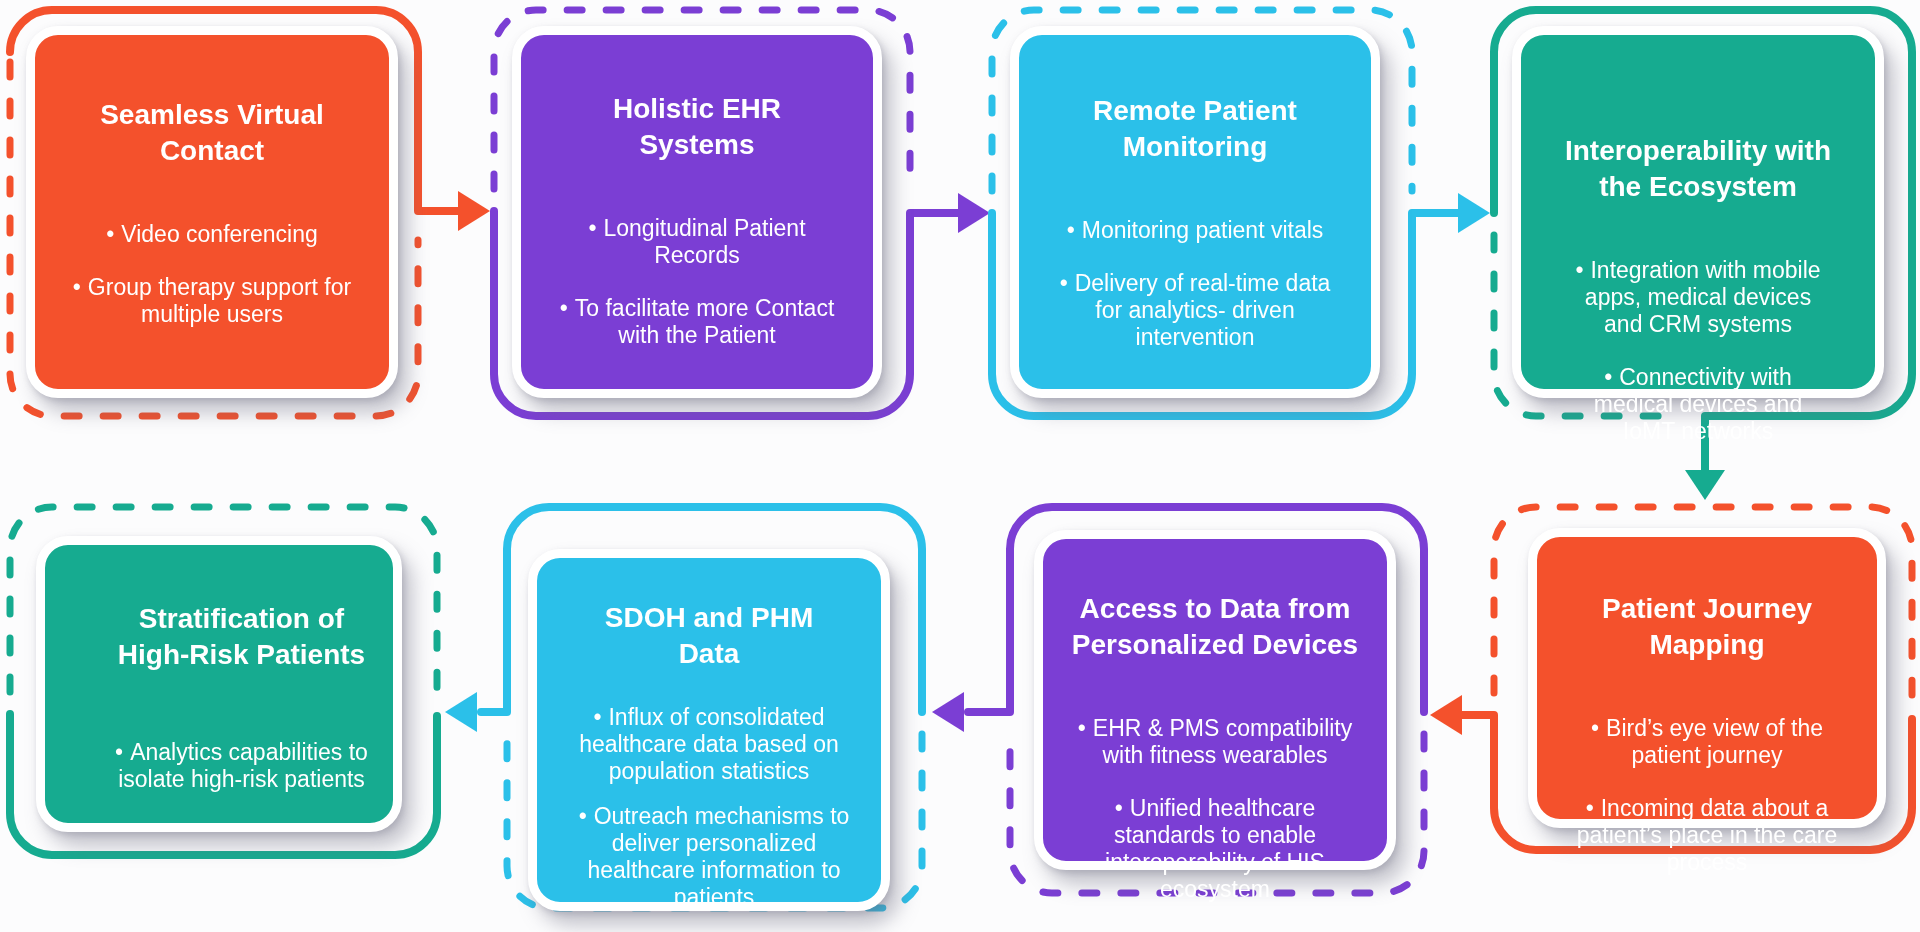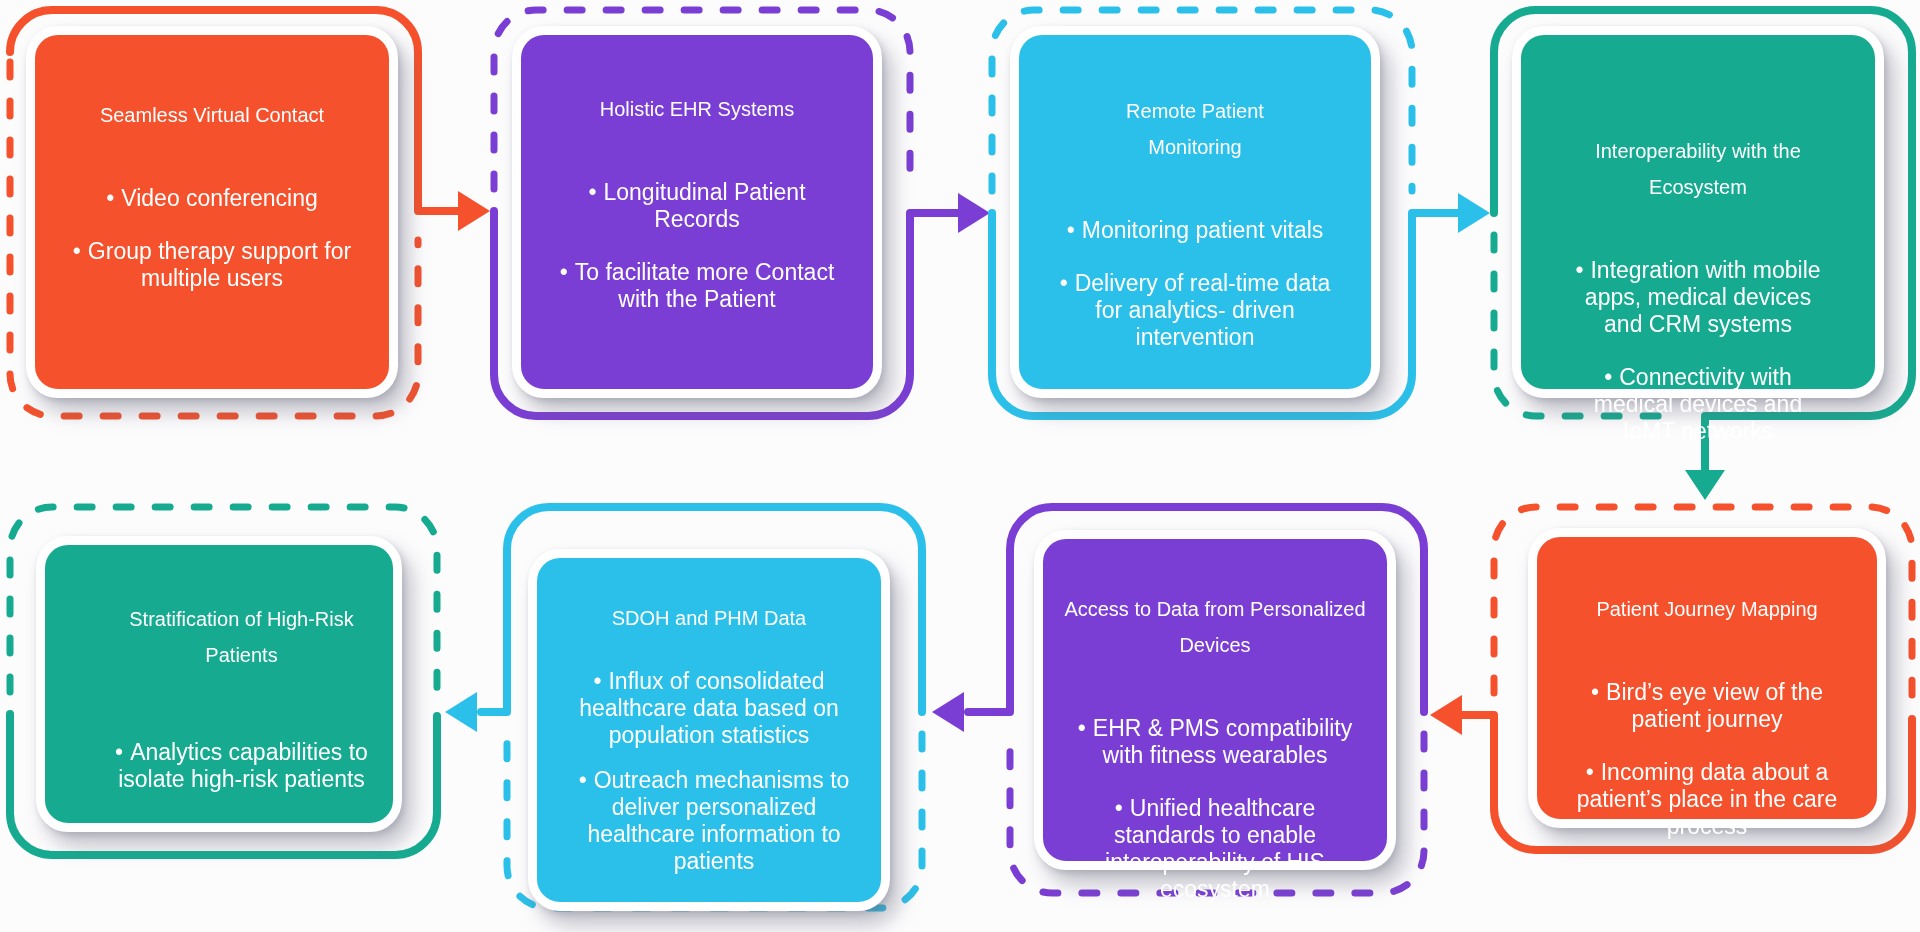--- a/index.html
+++ b/index.html
@@ -19,21 +19,21 @@
     position:absolute; z-index:1; box-sizing:border-box;
     border:9px solid #ffffff; border-radius:32px;
     box-shadow:10px 14px 20px rgba(105,105,125,.40), 2px 3px 6px rgba(105,105,125,.25);
     color:var(--text); text-align:center;
     display:flex; flex-direction:column; align-items:center;
   }
   .bg-orange { background:var(--orange); }
   .bg-purple { background:var(--purple); }
   .bg-cyan   { background:var(--cyan); }
   .bg-teal   { background:var(--teal); }
-  .title { font-weight:400; font-size:20px; line-height:36px; margin:0 auto 26px auto; }
+  .title { font-weight:700; font-size:28px; line-height:36px; margin:0 auto 26px auto; }
   .bullet { font-size:23px; line-height:27px; margin:26px auto 0 auto; }
   .bullet:first-of-type { margin-top:0; }
   .dot { margin-right:7px; }
   .tight .bullet { margin-top:18px;margin-left:32px; }
 </style>
 </head>
 <body>
 
 <div class="canvas">
 

